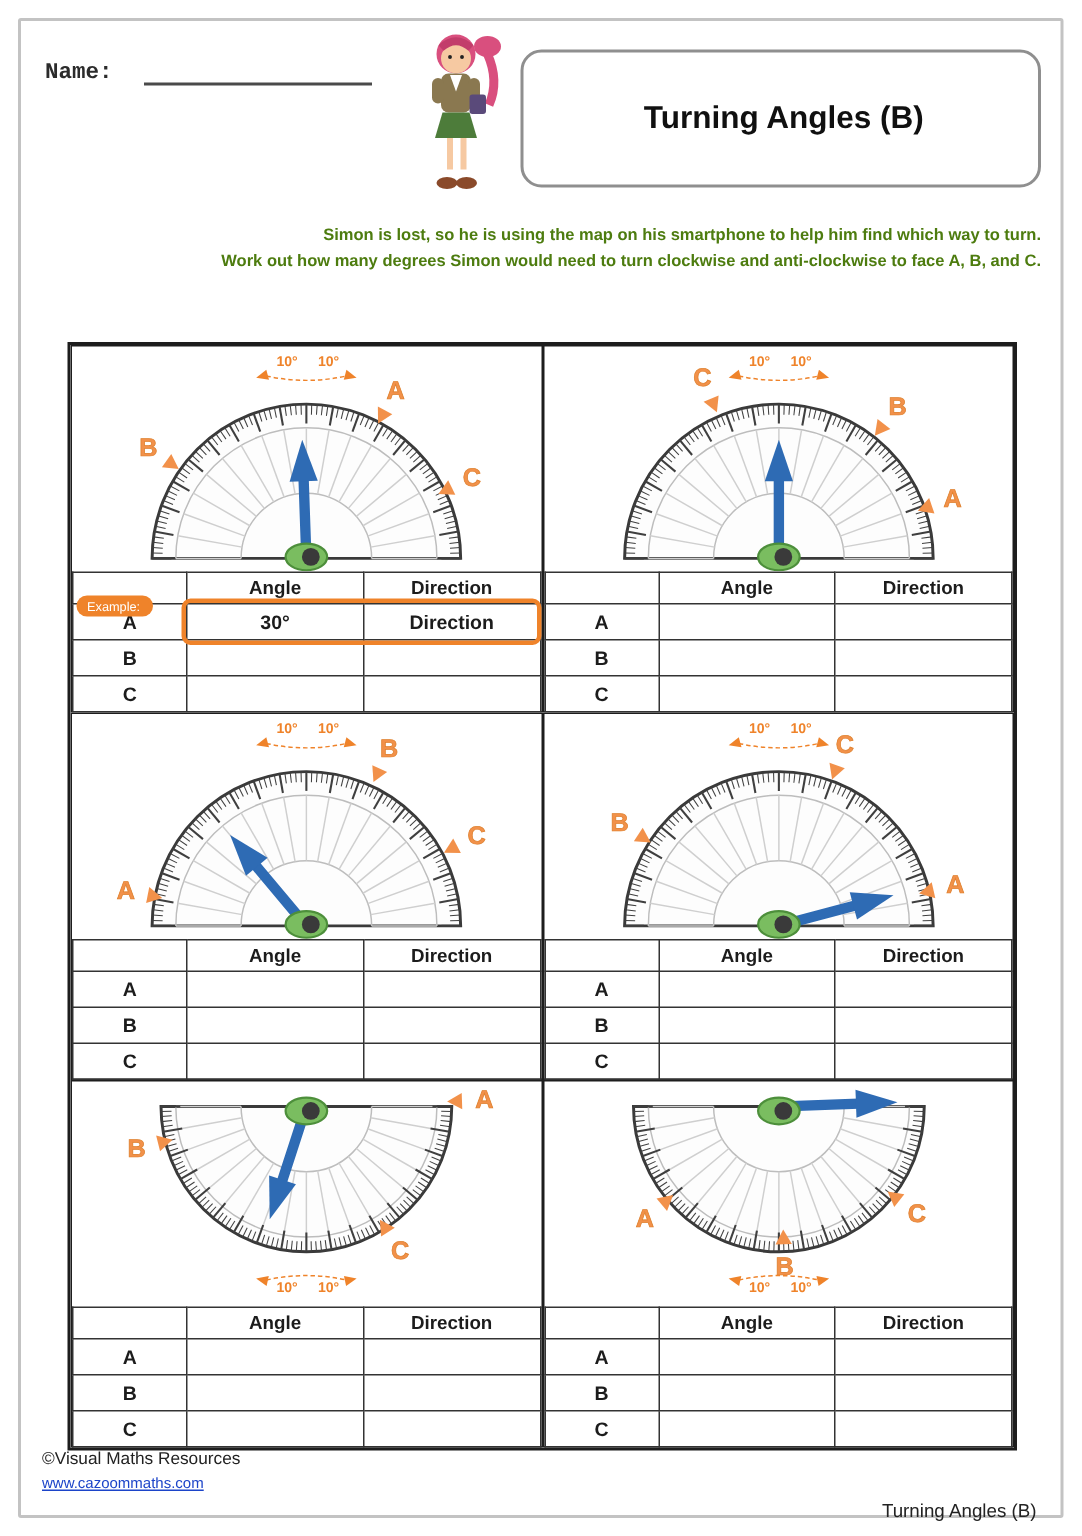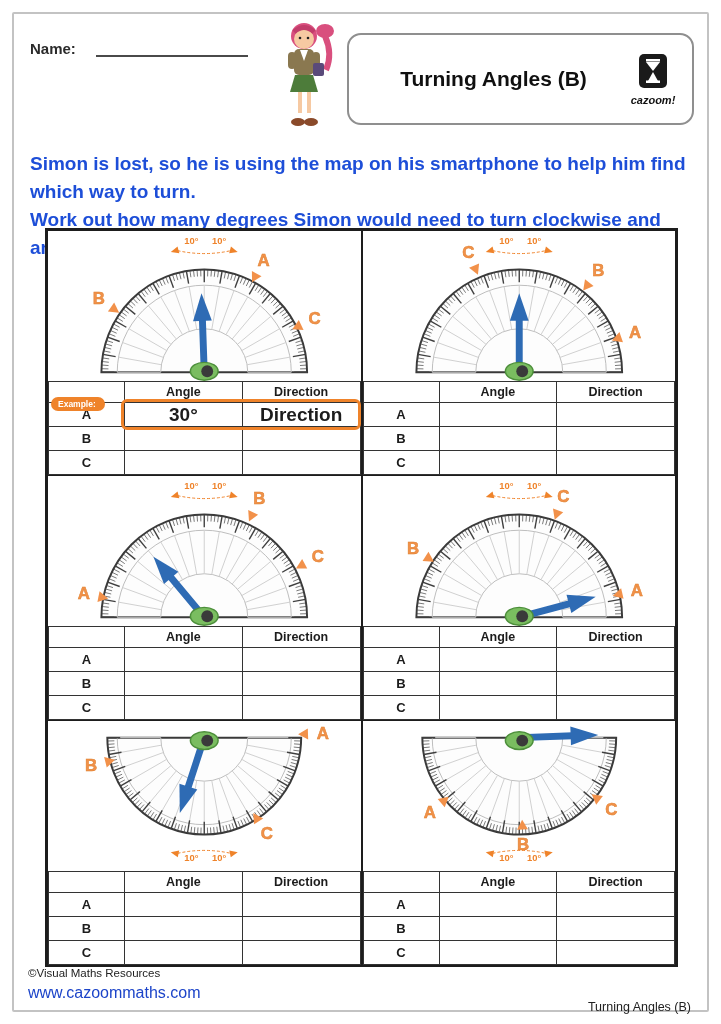--- a/index.html
+++ b/index.html
@@ -5,58 +5,58 @@
   * { margin:0; padding:0; box-sizing:border-box; }
   html,body { background:#fff; }
   body {
     width:721px; height:1024px; position:relative; overflow:hidden;
     font-family:"Liberation Sans", sans-serif; color:#1c1c1c;
   }
   .page-border { position:absolute; left:12px; top:12px; right:12px; bottom:12px;
     border:2px solid #c3c3c3; border-radius:2px; pointer-events:none; }
 
   
-  .fields { position:absolute; left:30px; top:40px; }
+  .fields { position:absolute; left:30px; top:40px;font-family:Liberation Mono, monospace; }
   .field-row { display:flex; align-items:flex-end; margin-bottom:11px; }
   .field-label { font-weight:bold; font-size:15px; color:#2b2b2b; width:52px; }
   .field-line { width:152px; border-bottom:2px solid #4a4a4a; height:16px; margin-left:14px; }
   .character { position:absolute; left:268px; top:16px; }
   .title-box { position:absolute; left:347px; top:33px; width:347px; height:92px;
     border:2px solid #8f8f8f; border-radius:14px; background:#fff;
     display:flex; align-items:center; padding:0 10px 0 14px; }
   .title-text { flex:1; text-align:center; font-size:21px; font-weight:bold; color:#101010; }
   .brand { width:58px; text-align:center; }
   .brand-name { font-size:11px; font-weight:bold; font-style:italic; color:#111; margin-top:1px; }
 
   .instructions { position:absolute; left:30px; top:150px; width:664px;
-    font-weight:bold; font-size:19px; line-height:1.45; color:#1d4ed8; }
+    font-weight:bold; font-size:11px; line-height:1.45; color:#4d7c0f;text-align:right; }
   .instructions p + p { margin-top:1px; }
 
   
   .grid { position:absolute; left:45px; top:228px; width:633px;
     display:grid; grid-template-columns:1fr 1fr; border:2px solid #1d1d1d; background:#fff; }
   .panel { position:relative; border:1px solid #1d1d1d; height:245px; background:#fff; }
   .panel svg.protractor { display:block; width:100%; height:150px; }
 
   table.answers { width:100%; border-collapse:collapse; table-layout:fixed; }
   table.answers td { border:1px solid #333; text-align:center; vertical-align:middle; padding:0; }
   table.answers tr { height:24px;padding-left:20px; }
   table.answers tr.hdr-row { height:21px; }
   td.rowlab { width:76px; font-weight:bold; font-size:13px; }
   td.hdr { font-weight:bold; font-size:12.5px; }
-  td.val { font-weight:bold; font-size:19px; }
+  td.val { font-weight:bold; font-size:13px; }
 
   .example-box { position:absolute; left:73px; top:168px; width:240px; height:31px;
     border:3px solid #ef832a; border-radius:6px; pointer-events:none; }
   .example-badge { position:absolute; left:3px; top:166px; background:#ef832a; color:#fff;
-    font-size:8.5px; font-weight:bold; padding:2px 9px 2px 7px; border-radius:8px;text-align:right; }
+    font-size:8.5px; font-weight:normal; padding:2px 9px 2px 7px; border-radius:8px;text-align:right; }
 
   
   .footer-left { position:absolute; left:28px; top:966px; font-size:11.5px; color:#222; line-height:1.35; }
-  .footer-link { color:#1c44c9; font-size:16px; cursor:pointer; }
+  .footer-link { color:#1c44c9; text-decoration:underline; font-size:10px; cursor:pointer; }
   .footer-right { position:absolute; right:30px; top:1000px; font-size:12.5px; color:#222; }
 </style>
 </head>
 <body>
 
 <div class="page-border"></div>
 
 <div class="fields">
   <div class="field-row">
     <span class="field-label">Name:</span>
@@ -81,30 +81,20 @@
   <rect x="30" y="76" width="4" height="23" fill="#f6c9a2"></rect>
   <rect x="39" y="76" width="4" height="23" fill="#f6c9a2"></rect>
   <rect x="29" y="97" width="6" height="6" fill="#ffffff"></rect>
   <rect x="38" y="97" width="6" height="6" fill="#ffffff"></rect>
   <ellipse cx="30" cy="106" rx="7" ry="4" fill="#8a4a2a"></ellipse>
   <ellipse cx="43" cy="106" rx="7" ry="4" fill="#8a4a2a"></ellipse>
 </svg>
 
 <div class="title-box">
   <div class="title-text">Turning Angles (B)</div>
-  <div class="brand">
-    <svg width="30" height="36" viewBox="0 0 30 36">
-      <rect x="1" y="1" width="28" height="34" rx="5" fill="#1a1a1a"></rect>
-      <rect x="8" y="6" width="14" height="2.5" fill="#ffffff"></rect>
-      <polygon points="8,9 22,9 15,18" fill="#ffffff"></polygon>
-      <polygon points="10,28 20,28 15,19" fill="#ffffff"></polygon>
-      <rect x="8" y="27.5" width="14" height="2.5" fill="#ffffff"></rect>
-    </svg>
-    <div class="brand-name">cazoom!</div>
-  </div>
 </div>
 
 <div class="instructions">
   <p>Simon is lost, so he is using the map on his smartphone to help him find which way to turn.</p>
   <p>Work out how many degrees Simon would need to turn clockwise and anti-clockwise to face A, B, and C.</p>
 </div>
 
 <div class="grid">
     <div class="panel">
       <svg class="protractor" viewBox="0 0 316 150">

